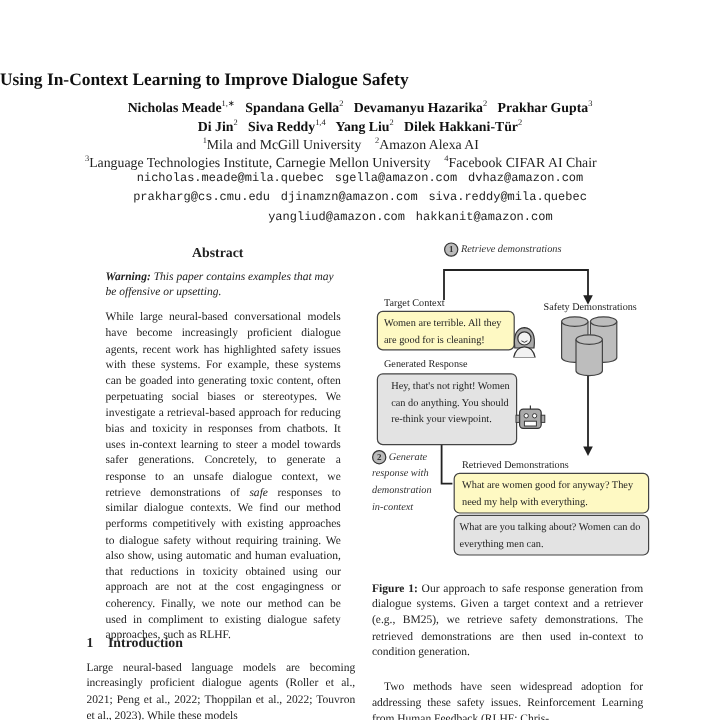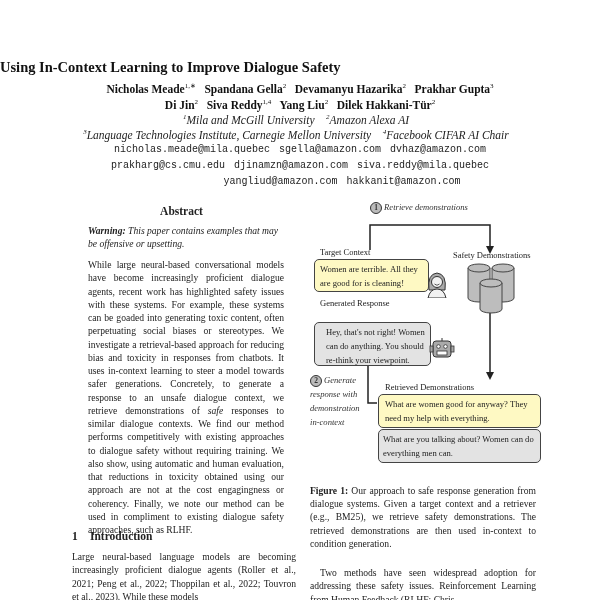--- a/index.html
+++ b/index.html
@@ -2,21 +2,21 @@
 <html><head>
 <meta charset="utf-8">
 <style>
   html, body { margin:0; padding:0; }
   body { width:600px; height:600px; background:#fff; position:relative; overflow:hidden;
          font-family:"Liberation Serif", serif; color:#222; }
   .abs { position:absolute; }
   .title { left:0; width:600px; top:59px; text-align:left; font-weight:bold; font-size:14.5px; color:#111; }
   .authors { left:0; width:600px; text-align:center; font-weight:bold; font-size:11.5px; color:#111; }
   .authors sup, .aff sup { font-size:7px; font-weight:normal; }
-  .aff { left:12px; width:568px; text-align:center; font-size:11.5px; color:#222;font-style:italic; }
+  .aff { left:0; width:568px; text-align:center; font-size:11.5px; color:#222; }
   .mono { left:0; width:600px; text-align:center; font-family:Liberation Mono, monospace; font-size:10px; color:#222; word-spacing:3px; }
   .h-abs { left:73px; width:217px; top:205px; text-align:center; font-weight:bold; font-size:11.5px; }
   .warn { left:88px; width:196px; top:225px; font-size:9.6px; line-height:12.5px; font-style:italic; }
   .warn b { font-style:italic; }
   .abs-body { left:88px; width:196px; top:258px; font-size:9.6px; line-height:13.25px; text-align:justify; }
   .sec { left:72px; top:530px; font-weight:bold; font-size:11.5px; }
   .sec .num { display:inline-block; width:18px; }
   .intro { left:72px; width:224px; top:550px; font-size:9.6px; line-height:13.25px; text-align:justify; }
   .caption { left:310px; width:226px; top:484px; font-size:9.6px; line-height:13.2px; text-align:justify; }
   .rightp { left:310px; width:226px; top:566px; font-size:9.6px; line-height:13.25px; text-align:justify; text-indent:10px; }
@@ -102,21 +102,21 @@
       <path d="M3,5 v30 a11,4 0 0 0 22,0 v-30"></path>
         <ellipse cx="14" cy="5" rx="11" ry="4"></ellipse>
       <path d="M27,5 v30 a11,4 0 0 0 22,0 v-30"></path>
         <ellipse cx="38" cy="5" rx="11" ry="4"></ellipse>
       <path d="M15,20 v26 a11,4 0 0 0 22,0 v-26"></path>
         <ellipse cx="26" cy="20" rx="11" ry="4"></ellipse>
     </g>
   </svg>
 
   <div class="abs fig-label" style="left:15px; top:98px; width:115px;">Generated Response</div>
-  <div class="abs bubble b-light" style="left:9px; top:122px; width:117px; height:44px;padding-left:11px;">Hey, that's not right! Women can do anything. You should re-think your viewpoint.</div>
+  <div class="abs bubble b-light" style="left:9px; top:111px; width:117px; height:60px;padding-left:11px;">Hey, that's not right! Women can do anything. You should re-think your viewpoint.</div>
 
   <svg class="abs" style="left:124px; top:137px;" width="26" height="22">
     <line x1="13" y1="1" x2="13" y2="4" stroke="#333" stroke-width="1"></line>
     <rect x="4" y="4" width="18" height="16" rx="3" fill="#aaa" stroke="#333" stroke-width="1"></rect>
     <rect x="1" y="9" width="3" height="6" fill="#aaa" stroke="#333" stroke-width="0.8"></rect>
     <rect x="22" y="9" width="3" height="6" fill="#aaa" stroke="#333" stroke-width="0.8"></rect>
     <circle cx="9.5" cy="9.5" r="1.8" fill="#fff" stroke="#333" stroke-width="0.8"></circle>
     <circle cx="16.5" cy="9.5" r="1.8" fill="#fff" stroke="#333" stroke-width="0.8"></circle>
     <rect x="8" y="14" width="10" height="4" fill="#fff" stroke="#333" stroke-width="0.8"></rect>
   </svg>

